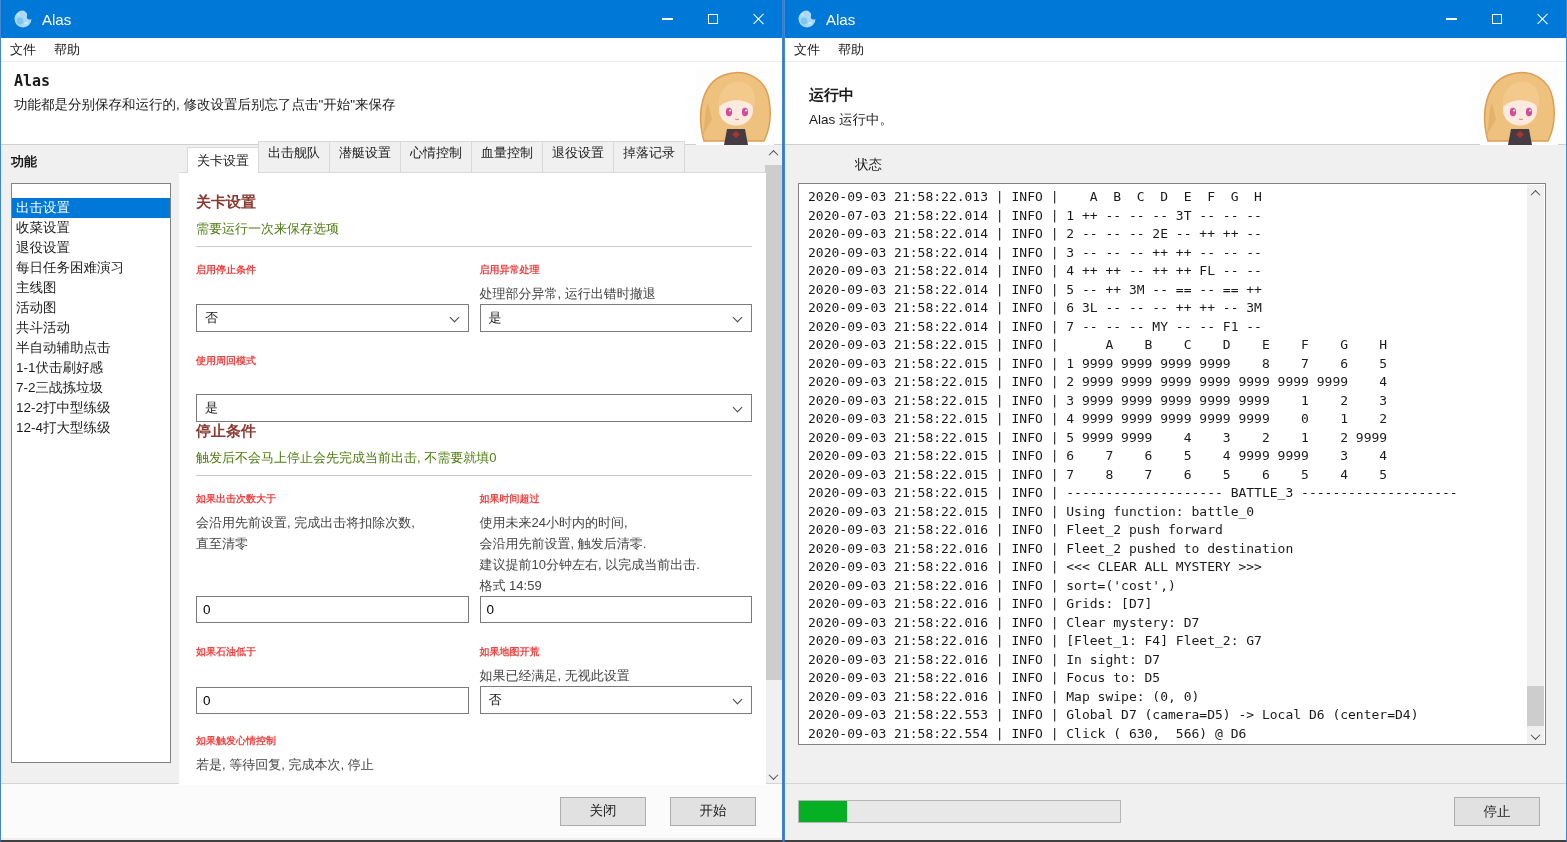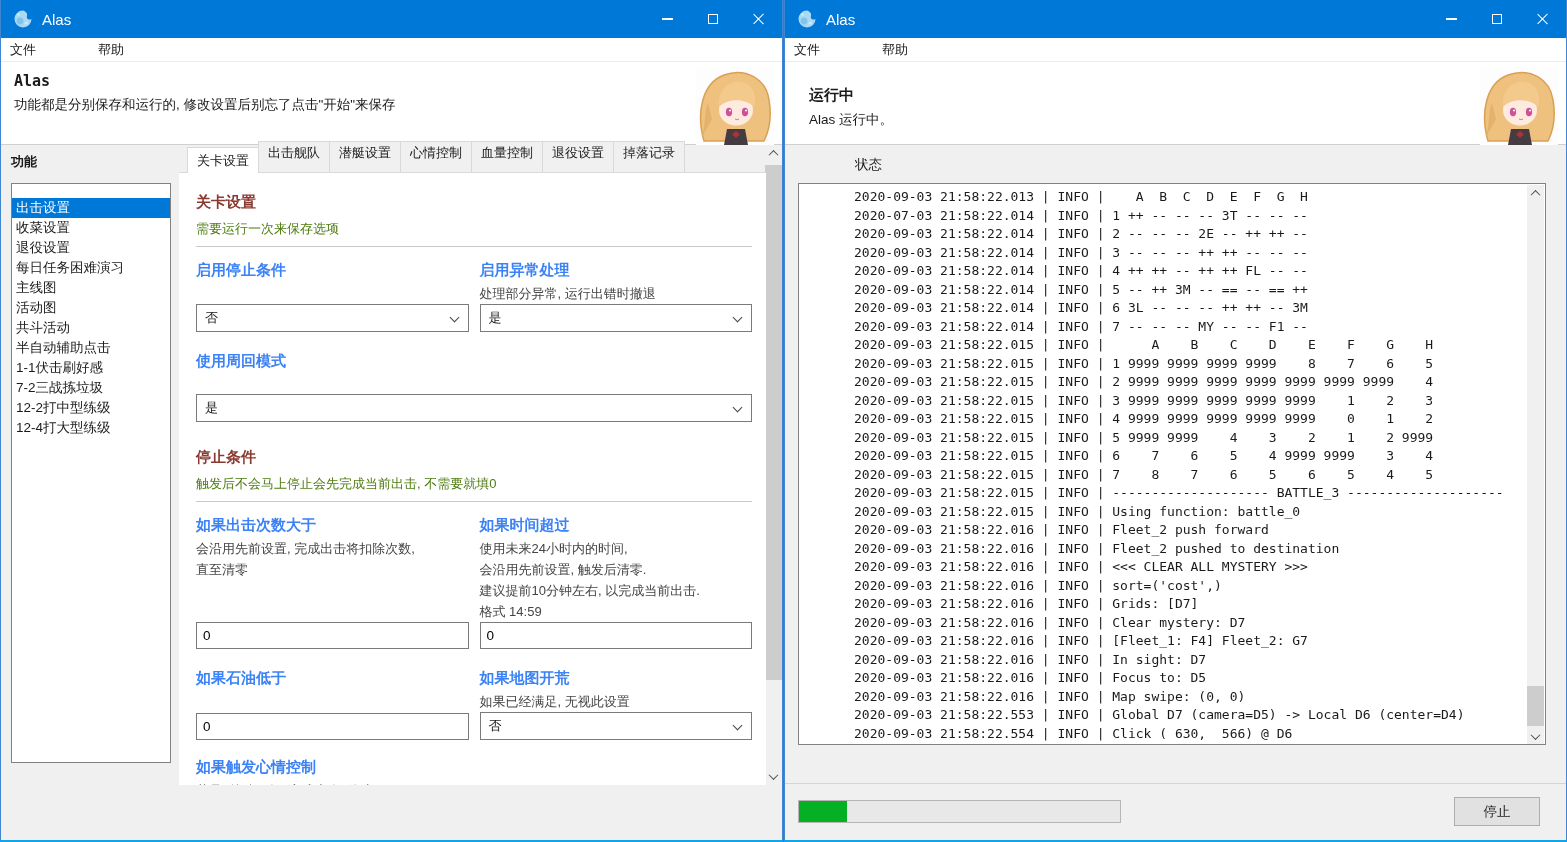--- a/index.html
+++ b/index.html
@@ -1,36 +1,36 @@
 <!DOCTYPE html>
 <html><head>
 <meta charset="utf-8">
 <style>
   * { margin:0; padding:0; box-sizing:border-box; }
   html,body { width:1567px; height:842px; }
   body { background:#6f6f6f; font-family:"Liberation Sans","DejaVu Sans",sans-serif; position:relative; overflow:hidden; color:#1a1a1a; }
 
   .win { position:absolute; top:0; width:783px; height:842px; background:#f0f0f0;
-         border-left:1px solid #3f87d2; border-right:1px solid #3f87d2; border-bottom:2px solid #0ea5e9; }
+         border-left:1px solid #3f87d2; border-right:1px solid #3f87d2; border-bottom:2px solid #404040; }
   .win-left  { left:0; }
   .win-right { left:784px; }
 
   
   .titlebar { position:absolute; top:0; left:0; right:0; height:38px; background:#0078d7; display:flex; align-items:center; }
   .app-icon { width:20px; height:20px; margin-left:12px; flex:none; }
   .win-title { color:#fff; font-size:15px; margin-left:9px; flex:1; }
   .tb-btn { width:46px; height:38px; display:flex; align-items:center; justify-content:center; flex:none; }
   .ic-min { width:11px; height:1.4px; background:#fff; }
   .ic-max { width:10px; height:10px; border:1.2px solid #fff; }
   .ic-close { position:relative; width:14px; height:14px; }
   .ic-close::before,.ic-close::after { content:''; position:absolute; left:6.4px; top:0; width:1.4px; height:14px; background:#fff; }
   .ic-close::before { transform:rotate(45deg);} .ic-close::after { transform:rotate(-45deg);}
 
   
-  .menubar { position:absolute; top:38px; left:0; right:0; height:24px; background:#fff; display:flex; align-items:center; border-bottom:1px solid #ececec;gap:44px; }
+  .menubar { position:absolute; top:38px; left:0; right:0; height:24px; background:#fff; display:flex; align-items:center; border-bottom:1px solid #ececec; }
   .menu-item { font-size:13px; padding:0 9px; height:24px; line-height:24px; }
 
   
   .header { position:absolute; top:62px; left:0; right:0; height:83px; background:#fff; border-bottom:1px solid #d0d0d0; padding:10px 14px 0 13px; }
   .app-name { font-family:"DejaVu Sans Mono","Liberation Mono",monospace; font-weight:bold; font-size:15px; margin-bottom:4px; }
   .hdr-line { font-size:13.5px; line-height:21px; color:#1a1a1a; }
   .run-title { font-weight:bold; font-size:15px; margin:14px 0 6px 11px; }
   .run-sub { font-size:13.5px; margin-left:11px; }
   .avatar { position:absolute; top:5px; right:8px; width:78px; height:78px; overflow:hidden; }
 
@@ -43,21 +43,21 @@
   
   .tabbar { position:absolute; left:186px; top:147px; height:26px; display:flex; align-items:flex-end; z-index:3; }
   .tab { height:32px; line-height:22px; padding:0 9px; font-size:13px; background:#f0f0f0; border:1px solid #d9d9d9; margin-right:-1px; white-space:nowrap; }
   .tab.active { height:26px; line-height:25px; background:#fff; border-bottom:none; z-index:4; }
   .content { position:absolute; left:178px; top:172px; width:587px; height:613px; background:#fff; border-top:1px solid #d9d9d9; padding:20px 14px 0 17px; overflow:hidden; z-index:2; }
   .sec-title { color:#8b3a32; font-weight:bold; font-size:15px; margin-bottom:8px; }
   .sec-sub { color:#4d7c0f; font-size:13px; margin-bottom:6px; }
   .divider { border:none; border-top:1px solid #c9c9c9; margin:8px 0 14px; }
   .grid2 { display:grid; grid-template-columns:1fr 1fr; column-gap:11px; margin-bottom:20px; }
   .field { display:flex; flex-direction:column; }
-  .f-label { font-weight:bold; font-size:15px; color:#3b82f6; margin-bottom:4px; line-height:18px; }
+  .f-label { font-weight:bold; font-size:10px; color:#ef4444; margin-bottom:4px; line-height:18px; }
   .f-desc { font-size:13px; color:#444; white-space:pre-line; line-height:21px; }
   .gap-desc { min-height:20px; }
   .f-control { margin-top:auto; }
   .sel { height:28px; border:1px solid #7a7a7a; background:#fff; display:flex; align-items:center; padding:0 8px; font-size:13px; position:relative; }
   .sel .chev { position:absolute; right:10px; top:9px; width:7px; height:7px; border-right:1.3px solid #444; border-bottom:1.3px solid #444; transform:rotate(45deg); }
   .txt { height:27px; width:100%; border:1px solid #7a7a7a; background:#fff; font-size:13.5px; padding:0 6px; font-family:inherit; }
 
   
   .vscroll { position:absolute; width:17px; background:#f0f0f0; }
   .vs-left { right:0; top:145px; height:640px; }
@@ -70,21 +70,21 @@
   .vs-left .vs-thumb { top:20px; height:515px; }
 
   
   .footer { position:absolute; left:0; right:0; bottom:2px; height:55px; border-top:1px solid #d4d4d4; display:flex; align-items:center; }
   .footer-left  { background:#fbfbfb; justify-content:flex-end; gap:24px; padding-right:26px; }
   .footer-right { background:#f0f0f0; }
   .btn { width:86px; height:29px; background:#e1e1e1; border:1px solid #adadad; font-size:13.5px; display:flex; align-items:center; justify-content:center; }
 
   
   .status-label { position:absolute; left:24px; top:156px; font-size:13.5px;margin-left:46px; }
-  .logbox { position:absolute; left:13px; top:183px; width:748px; height:562px; background:#fff; border:1px solid #828282; overflow:hidden;padding-left:46px; }
+  .logbox { position:absolute; left:13px; top:183px; width:748px; height:562px; background:#fff; border:1px solid #828282; overflow:hidden; }
   .log-content { padding:4px 6px 0 9px; }
   .logline { font-family:"DejaVu Sans Mono","Liberation Mono",monospace; font-size:13px; line-height:18.5px; white-space:pre; }
   .vs-log { right:1px; top:1px; height:560px; }
   .vs-log .vs-thumb { bottom:19px; height:40px; }
 
   .progress { position:absolute; left:13px; bottom:15px; width:323px; height:23px; background:#e8e8e8; border:1px solid #b6b6b6; }
   .progress-fill { height:100%; background:#06b025; }
   .stop-btn { position:absolute; right:26px; bottom:12px; }
 </style>
 </head>
@@ -182,21 +182,21 @@
       <div class="field">
         <div class="f-label">启用异常处理</div>
         <div class="f-desc">处理部分异常, 运行出错时撤退</div>
         <div class="f-control sel">
           <span>是</span>
           <span class="chev"></span>
         </div>
       </div>
     </div>
 
-    <div class="field" style="margin-bottom:26px;">
+    <div class="field" style="">
       <div class="f-label">使用周回模式</div>
       <div class="f-desc gap-desc"></div>
       <div class="f-control sel">
         <span>是</span>
         <span class="chev"></span>
       </div>
     </div>
 
     <div class="sec-title">停止条件</div>
     <div class="sec-sub">触发后不会马上停止会先完成当前出击, 不需要就填0</div>
@@ -243,20 +243,24 @@
   <div class="vscroll vs-left">
     <div class="vs-arrow vs-up">
         <div class="chev-up"></div>
       </div>
     <div class="vs-thumb"></div>
     <div class="vs-arrow vs-down">
         <div class="chev-dn"></div>
       </div>
   </div>
 
+  <div class="footer footer-left">
+    <div class="btn">关闭</div>
+    <div class="btn">开始</div>
+  </div>
 </div>
 
 <div class="win win-right">
 
   <div class="titlebar">
     <svg class="app-icon" viewBox="0 0 20 20">
       <path d="M10 1.5 A8.5 8.5 0 1 0 18.5 10 C15.5 11.5 13 9.5 14 6.8 C14.8 4.5 12.5 2.2 10 1.5 Z" fill="#a9d9f5"></path>
       <circle cx="7" cy="12" r="3.4" fill="#7fc4ec"></circle>
       <circle cx="13.2" cy="14" r="1.6" fill="#cdeafc"></circle>
       <circle cx="5.5" cy="5.5" r="1.2" fill="#cdeafc"></circle>

